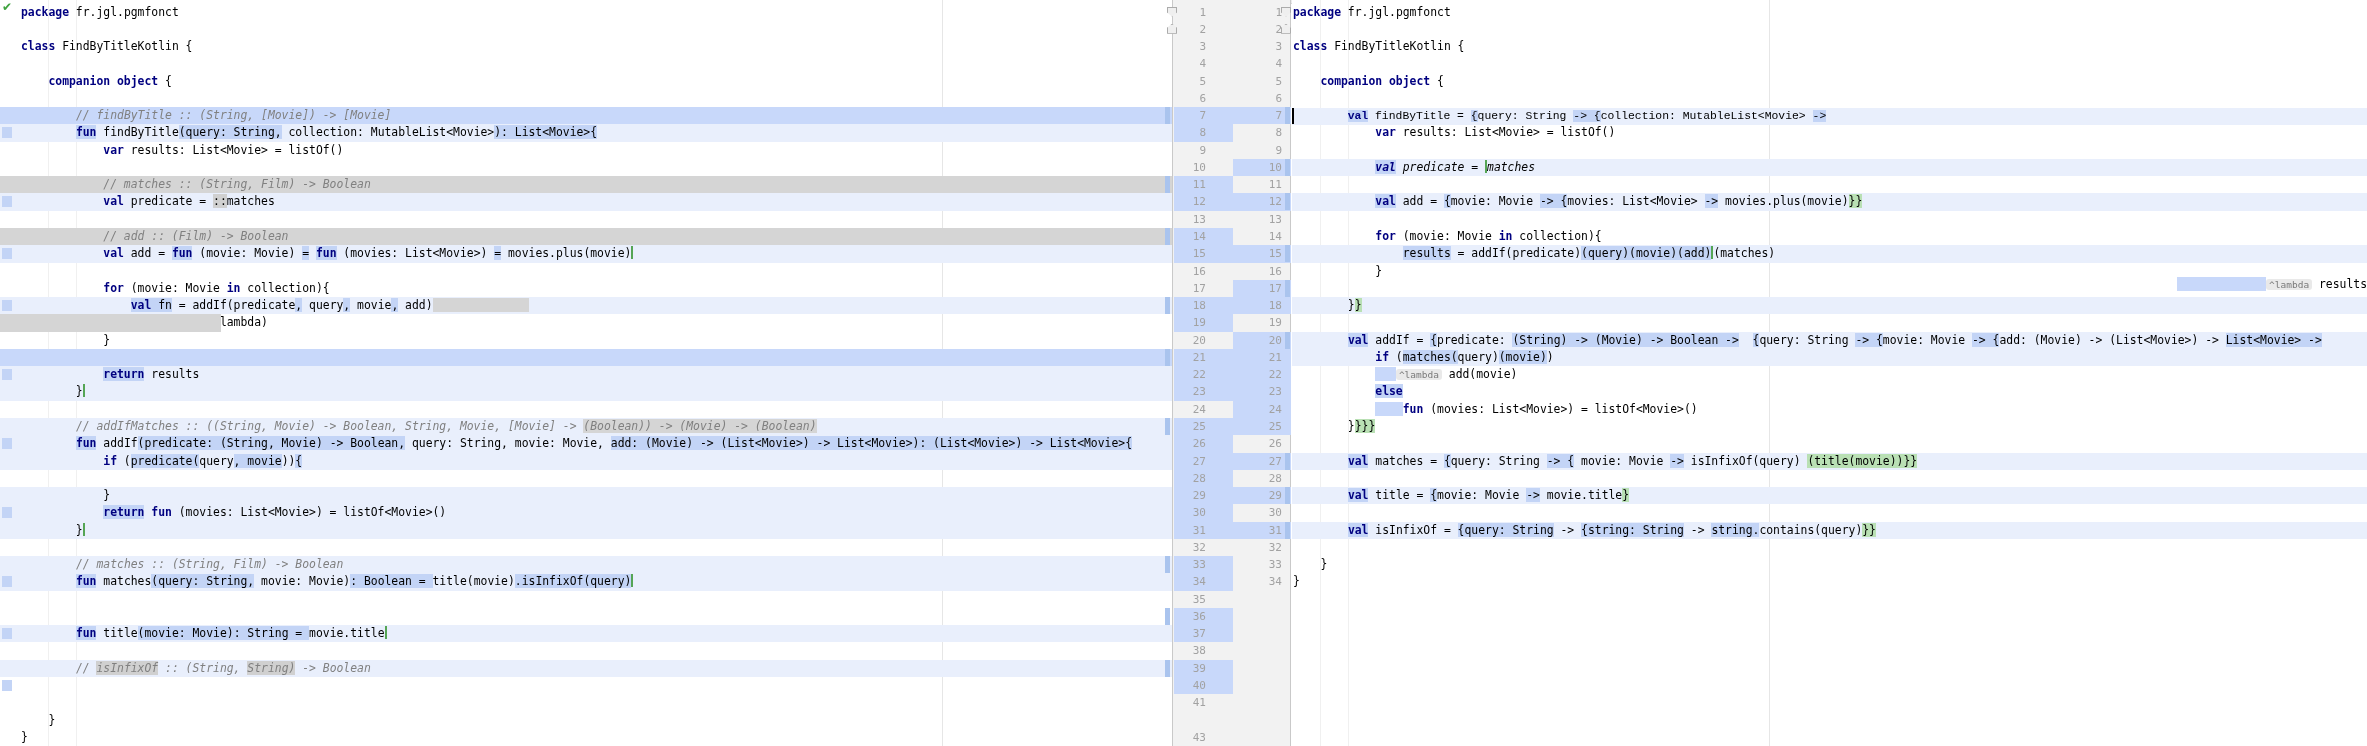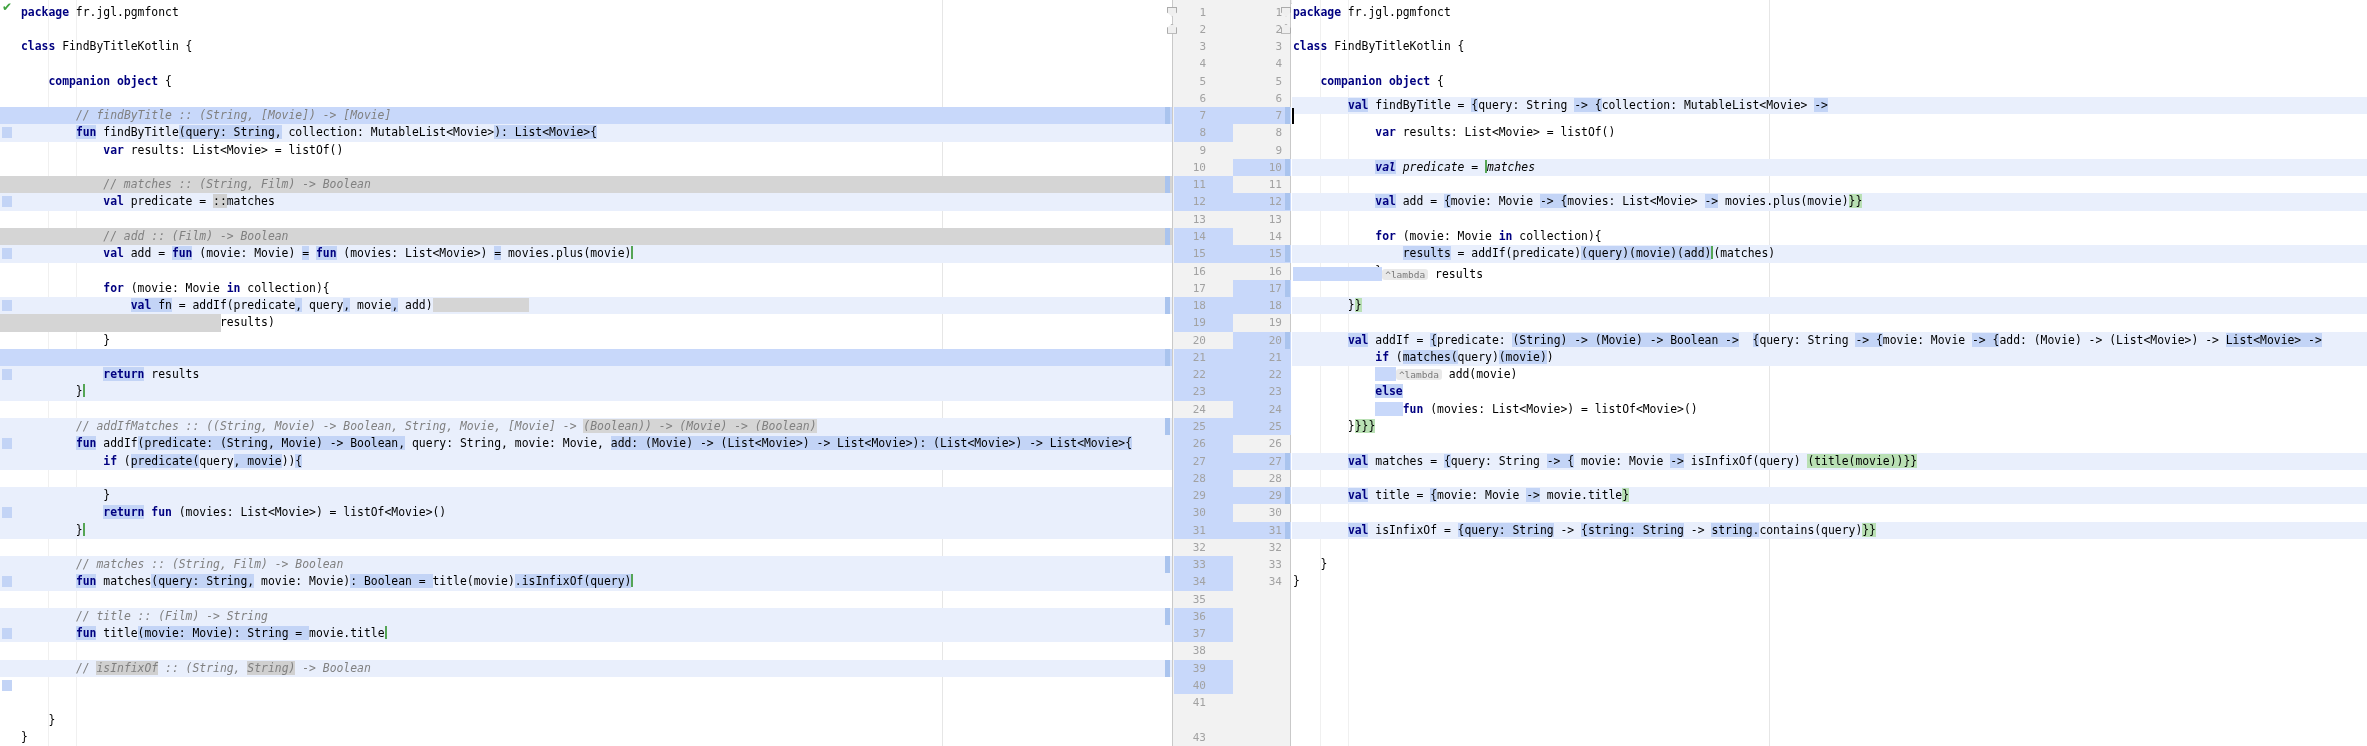--- a/index.html
+++ b/index.html
@@ -61,37 +61,36 @@
       <div class="line" style="top: 141.66px;"><span class="st-p">            </span><span class="st-k">var</span><span class="st-p"> results: List&lt;Movie&gt; = listOf()</span></div>
       <div class="line" style="top: 158.93px;"></div>
       <div class="line bg-gr" style="top: 176.2px;"><span class="st-p">            </span><span class="st-c">// matches :: (String, Film) -&gt; Boolean</span></div>
       <div class="line bg-mb" style="top: 193.47px;"><span class="st-p">            </span><span class="st-k">val</span><span class="st-p"> predicate = </span><span class="st-p b2">::</span><span class="st-p">matches</span></div>
       <div class="line" style="top: 210.74px;"></div>
       <div class="line bg-gr" style="top: 228.01px;"><span class="st-p">            </span><span class="st-c">// add :: (Film) -&gt; Boolean</span></div>
       <div class="line bg-mb" style="top: 245.28px;"><span class="st-p">            </span><span class="st-k">val</span><span class="st-p"> add = </span><span class="st-k b1">fun</span><span class="st-p"> (movie: Movie) </span><span class="st-p b1">=</span><span class="st-p"> </span><span class="st-k b1">fun</span><span class="st-p"> (movies: List&lt;Movie&gt;) </span><span class="st-p b1">=</span><span class="st-p"> movies.plus(movie)</span><span class="tick"></span></div>
       <div class="line" style="top: 262.55px;"></div>
       <div class="line" style="top: 279.82px;"><span class="st-p">            </span><span class="st-k">for</span><span class="st-p"> (movie: Movie </span><span class="st-k">in</span><span class="st-p"> collection){</span></div>
       <div class="line bg-mb" style="top: 297.09px;"><span class="st-p">                </span><span class="st-k b1">val</span><span class="st-p b1"> fn</span><span class="st-p"> = addIf(predicate</span><span class="st-p b1">,</span><span class="st-p"> query</span><span class="st-p b1">,</span><span class="st-p"> movie</span><span class="st-p b1">,</span><span class="st-p"> add)</span><span class="st-p b5">              </span></div>
-      <div class="line" style="top: 314.36px;"><div class="preband" style="width: 221px; background: rgb(213, 213, 213);"></div><span class="st-p b5">                results = fn(</span><span class="st-p">results)</span></div>
+      <div class="line" style="top: 314.36px;"><div class="preband" style="width: 221px; background: rgb(213, 213, 213);"></div><span class="st-p b5">                results = fn(</span><span class="st-p">lambda)</span></div>
       <div class="line" style="top: 331.63px;"><span class="st-p">            }</span></div>
       <div class="line bg-sb" style="top: 348.9px;"></div>
       <div class="line bg-mb" style="top: 366.17px;"><span class="st-p">            </span><span class="st-k b1">return</span><span class="st-p"> results</span></div>
       <div class="line bg-mb" style="top: 383.44px;"><span class="st-p">        }</span><span class="tick"></span></div>
       <div class="line" style="top: 400.71px;"></div>
       <div class="line bg-mb" style="top: 417.98px;"><span class="st-p">        </span><span class="st-c">// addIfMatches :: ((String, Movie) -&gt; Boolean, String, Movie, [Movie] -&gt; </span><span class="st-c b5">(Boolean)) -&gt; (Movie) -&gt; (Boolean)</span></div>
       <div class="line bg-mb" style="top: 435.25px;"><span class="st-p">        </span><span class="st-k b1">fun</span><span class="st-p"> addIf</span><span class="st-p b1">(predicate: (String, Movie) -&gt; Boolean,</span><span class="st-p"> query: String, movie: Movie, </span><span class="st-p b1">add: (Movie) -&gt; (List&lt;Movie&gt;) -&gt; List&lt;Movie&gt;</span><span class="st-p b1">): (List&lt;Movie&gt;) -&gt; List&lt;Movie&gt;{</span></div>
       <div class="line bg-mb" style="top: 452.52px;"><span class="st-p">            </span><span class="st-k">if</span><span class="st-p"> (</span><span class="st-p b1">predicate(</span><span class="st-p">query</span><span class="st-p b1">, movie</span><span class="st-p">))</span><span class="st-p b1">{</span></div>
       <div class="line bg-mb" style="top: 487.06px;"><span class="st-p">            }</span></div>
       <div class="line bg-mb" style="top: 504.33px;"><span class="st-p">            </span><span class="st-k b1">return</span><span class="st-p"> </span><span class="st-k">fun</span><span class="st-p"> (movies: List&lt;Movie&gt;) = listOf&lt;Movie&gt;()</span></div>
       <div class="line bg-mb" style="top: 521.6px;"><span class="st-p">        }</span><span class="tick"></span></div>
       <div class="line" style="top: 538.87px;"></div>
       <div class="line bg-mb" style="top: 556.14px;"><span class="st-p">        </span><span class="st-c">// matches :: (String, Film) -&gt; Boolean</span></div>
       <div class="line bg-mb" style="top: 573.41px;"><span class="st-p">        </span><span class="st-k b1">fun</span><span class="st-p"> matches</span><span class="st-p b1">(query: String,</span><span class="st-p"> movie: Movie)</span><span class="st-p b1">: Boolean = </span><span class="st-p">title(movie)</span><span class="st-p b1">.isInfixOf(query)</span><span class="tick"></span></div>
       <div class="line" style="top: 590.68px;"></div>
-      <div class="line bg-mb" style="top: 607.95px;"><span class="st-p">        </span><span class="st-c">// title :: (Film) -&gt; String</span></div>
       <div class="line bg-mb" style="top: 625.22px;"><span class="st-p">        </span><span class="st-k b1">fun</span><span class="st-p"> title</span><span class="st-p b1">(movie: Movie)</span><span class="st-p b1">: String = </span><span class="st-p">movie.title</span><span class="tick"></span></div>
       <div class="line" style="top: 642.49px;"></div>
       <div class="line bg-mb" style="top: 659.76px;"><span class="st-p">        </span><span class="st-c">// </span><span class="st-c b2">isInfixOf</span><span class="st-c"> :: (String, </span><span class="st-c b2">String)</span><span class="st-c"> -&gt; Boolean</span></div>
       <div class="line" style="top: 694.3px;"></div>
       <div class="line" style="top: 711.57px;"><span class="st-p">    }</span></div>
       <div class="line" style="top: 728.84px;"><span class="st-p">}</span></div>
       <div class="check">✔</div>
       <div class="marker" style="top: 127.39px; background: rgb(195, 212, 246);"></div>
       <div class="marker" style="top: 196.47px; background: rgb(195, 212, 246);"></div>
       <div class="marker" style="top: 248.28px; background: rgb(195, 212, 246);"></div>
@@ -228,32 +227,32 @@
   <div class="editor" id="ed-right">
       <div class="iguide" style="left: 28px;"></div>
       <div class="iguide" style="left: 56px;"></div>
       <div class="vguide" style="left: 477px;"></div>
       <div class="line" style="top: 3.5px;"><span class="st-k">package</span><span class="st-p"> fr.jgl.pgmfonct</span></div>
       <div class="line" style="top: 20.77px;"></div>
       <div class="line" style="top: 38.04px;"><span class="st-k">class</span><span class="st-p"> FindByTitleKotlin {</span></div>
       <div class="line" style="top: 55.31px;"></div>
       <div class="line" style="top: 72.58px;"><span class="st-p">    </span><span class="st-k">companion object</span><span class="st-p"> {</span></div>
       <div class="line" style="top: 89.85px;"></div>
-      <div class="line bg-mb" style="top: 97px;"><span class="st-p">        </span><span class="st-k b1">val</span><span class="st-p"> findByTitle = </span><span class="st-p b1">{</span><span class="st-p">query: String </span><span class="st-p b1">-&gt; {</span><span class="st-p">collection: MutableList&lt;Movie&gt; </span><span class="st-p b1">-&gt;</span></div>
+      <div class="line bg-mb" style="top: 108px; font-family: Liberation Mono, monospace;"><span class="st-p">        </span><span class="st-k b1">val</span><span class="st-p"> findByTitle = </span><span class="st-p b1">{</span><span class="st-p">query: String </span><span class="st-p b1">-&gt; {</span><span class="st-p">collection: MutableList&lt;Movie&gt; </span><span class="st-p b1">-&gt;</span></div>
       <div class="caret" style="left: 0px; top: 108.12px;"></div>
       <div class="line" style="top: 124.39px;"><span class="st-p">            </span><span class="st-k">var</span><span class="st-p"> results: List&lt;Movie&gt; = listOf()</span></div>
       <div class="line" style="top: 141.66px;"></div>
       <div class="line bg-mb" style="top: 158.93px; font-style: italic;"><span class="st-p">            </span><span class="st-k b1">val</span><span class="st-p"> predicate = </span><span class="tick"></span><span class="st-p">matches</span></div>
       <div class="line" style="top: 176.2px;"></div>
       <div class="line bg-mb" style="top: 193.47px;"><span class="st-p">            </span><span class="st-k b1">val</span><span class="st-p"> add = </span><span class="st-p b1">{</span><span class="st-p">movie: Movie </span><span class="st-p b1">-&gt; {</span><span class="st-p">movies: List&lt;Movie&gt; </span><span class="st-p b1">-&gt;</span><span class="st-p"> movies.plus(movie)</span><span class="st-p b3">}}</span></div>
       <div class="line" style="top: 210.74px;"></div>
       <div class="line" style="top: 228.01px;"><span class="st-p">            </span><span class="st-k">for</span><span class="st-p"> (movie: Movie </span><span class="st-k">in</span><span class="st-p"> collection){</span></div>
       <div class="line bg-mb" style="top: 245.28px;"><span class="st-p">                </span><span class="st-p b1">results</span><span class="st-p"> = addIf(predicate)</span><span class="st-p b1">(query)</span><span class="st-p b1">(movie)</span><span class="st-p b1">(add)</span><span class="tick"></span><span class="st-p">(matches)</span></div>
       <div class="line" style="top: 262.55px;"><span class="st-p">            }</span></div>
-      <div class="line" style="top: 266px;"><span class="st-p b4">             </span><span class="inlay">^lambda</span><span class="st-p"> results</span></div>
+      <div class="line" style="top: 276px; text-align: right;"><span class="st-p b4">             </span><span class="inlay">^lambda</span><span class="st-p"> results</span></div>
       <div class="line bg-mb" style="top: 297.09px;"><span class="st-p">        }</span><span class="st-p b3">}</span></div>
       <div class="line" style="top: 314.36px;"></div>
       <div class="line bg-mb" style="top: 331.63px;"><span class="st-p">        </span><span class="st-k b1">val</span><span class="st-p"> addIf = </span><span class="st-p b1">{</span><span class="st-p">predicate: </span><span class="st-p b1">(String)</span><span class="st-p b1"> -&gt; </span><span class="st-p b1">(Movie)</span><span class="st-p b1"> -&gt; Boolean -&gt;</span><span class="st-p">  </span><span class="st-p b1">{</span><span class="st-p">query: String </span><span class="st-p b1">-&gt; {</span><span class="st-p">movie: Movie </span><span class="st-p b1">-&gt; {</span><span class="st-p">add: (Movie) -&gt; (List&lt;Movie&gt;) -&gt; </span><span class="st-p b1">List&lt;Movie&gt; -&gt;</span></div>
       <div class="line bg-mb" style="top: 348.9px;"><span class="st-p">            </span><span class="st-k">if</span><span class="st-p"> (</span><span class="st-p b1">matches(</span><span class="st-p">query)</span><span class="st-p b1">(movie)</span><span class="st-p">)</span></div>
       <div class="line" style="top: 366.17px;"><span class="st-p">            </span><span class="st-p b4">   </span><span class="inlay">^lambda</span><span class="st-p"> add(movie)</span></div>
       <div class="line" style="top: 400.71px;"><span class="st-p">            </span><span class="st-p b4">    </span><span class="st-k">fun</span><span class="st-p"> (movies: List&lt;Movie&gt;) = listOf&lt;Movie&gt;()</span></div>
       <div class="line" style="top: 383.44px;"><span class="st-p">            </span><span class="st-k b1">else</span></div>
       <div class="line" style="top: 417.98px;"><span class="st-p">        }</span><span class="st-p b3">}}}</span></div>
       <div class="line" style="top: 435.25px;"></div>
       <div class="line bg-mb" style="top: 452.52px;"><span class="st-p">        </span><span class="st-k b1">val</span><span class="st-p"> matches = </span><span class="st-p b1">{</span><span class="st-p">query: String </span><span class="st-p b1">-&gt; {</span><span class="st-p"> movie: Movie </span><span class="st-p b1">-&gt;</span><span class="st-p"> isInfixOf(query) </span><span class="st-p b3">(title(movie))}}</span></div>

